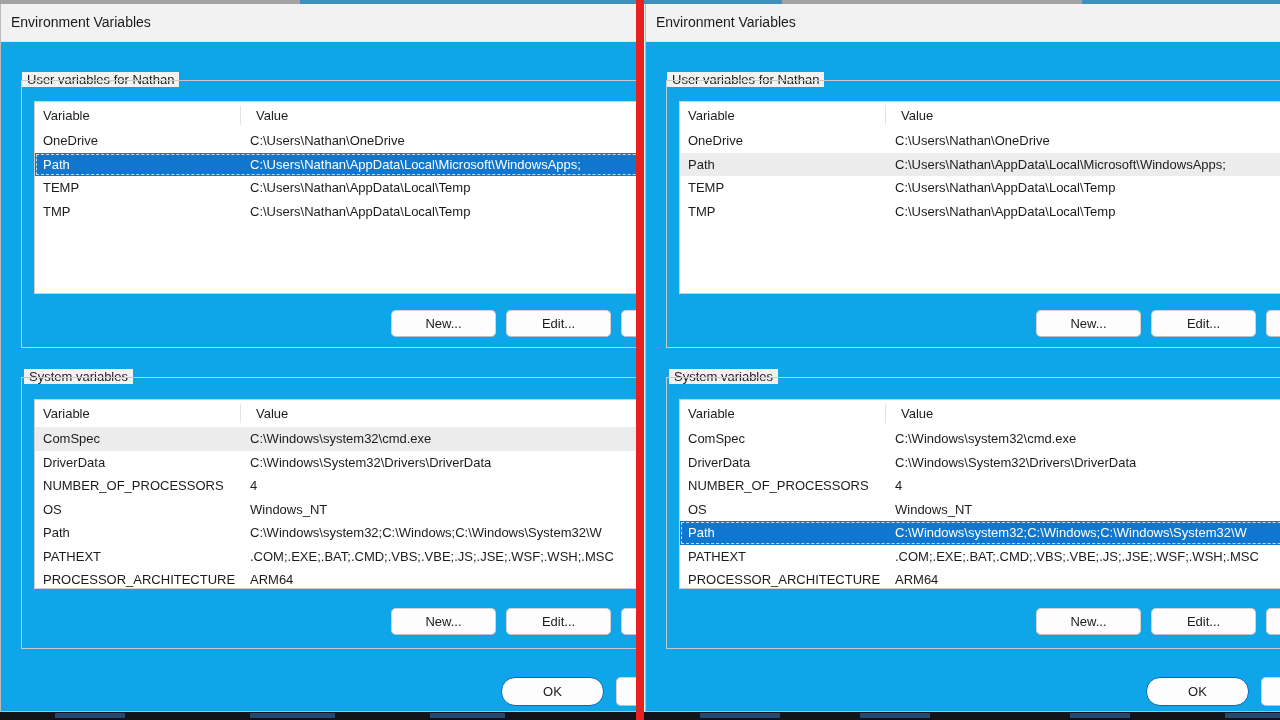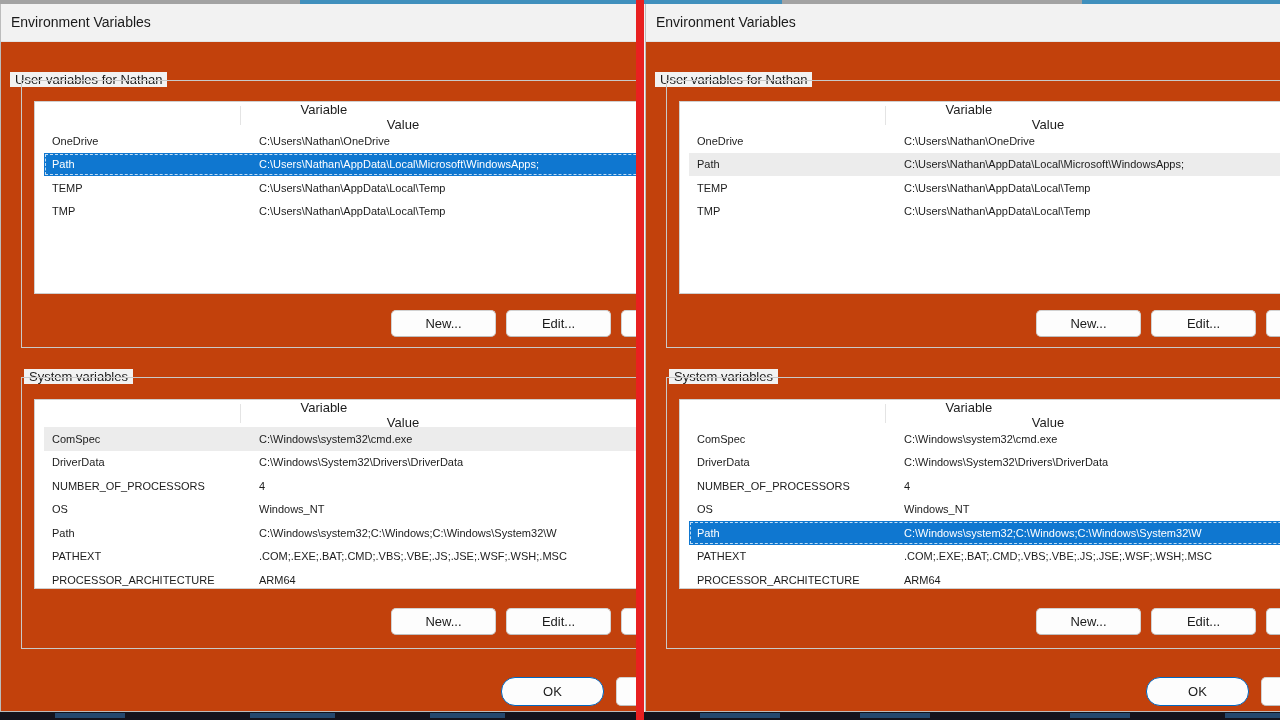--- a/index.html
+++ b/index.html
@@ -7,44 +7,44 @@
   body { font-family:"Liberation Sans", sans-serif; color:#1c1c1c; background:#f2f2f2; }
 
   #stage { position:relative; width:1280px; height:720px; background:#f2f2f2; overflow:hidden; }
 
   
   .panel { position:absolute; top:0; bottom:0; overflow:hidden; }
   #panel-left  { left:0;   width:637px; }
   #panel-right { left:645px; width:635px; }
 
   .dialog { position:absolute; left:0; top:4px; width:790px; height:708px;
-            background:#c2410c; border:1px solid #bcbcbc; border-top:none; }
+            background:#0ea5e9; border:1px solid #bcbcbc; border-top:none; }
 
   .title-bar { position:absolute; left:0; top:0; right:0; height:37px; background:#f2f2f2; }
   .title { position:absolute; left:10px; top:10px; font-size:14px; color:#1a1a1a; }
   .title-sep { position:absolute; left:0; right:0; top:37px; height:1px; background:#e3e3e3; }
 
   .groupbox { position:absolute; border:1px solid #c9c9c9; }
   .group-user   { left:20px; top:76px;  width:752px; height:268px; }
   .group-system { left:20px; top:373px; width:752px; height:272px; }
   .group-label { position:absolute; font-size:13px; background:#f2f2f2; padding:0 5px; white-space:nowrap; }
-  .group-label.user   { left:9px; top:68px; }
+  .group-label.user   { left:21px; top:68px; }
   .group-label.system { left:23px; top:365px; }
 
   .listview { position:absolute; background:#ffffff; border:1px solid #cfcfcf; overflow:hidden; }
   .lv-user   { left:33px; top:97px;  width:724px; height:193px; }
   .lv-system { left:33px; top:395px; width:724px; height:190px; }
 
-  .lv-head { position:relative; height:27px; display:flex; align-items:center; font-size:13px; color:#1c1c1c;flex-direction:column; }
+  .lv-head { position:relative; height:27px; display:flex; align-items:center; font-size:13px; color:#1c1c1c; }
   .lv-head .h-name  { width:207px; padding-left:8px; }
   .lv-head .h-value { flex:1; padding-left:14px; }
   .lv-head .h-div { position:absolute; left:205px; top:4px; bottom:4px; width:1px; background:#e4e4e4; }
 
   .lv-rows { position:absolute; left:0; right:0; top:27px; bottom:0; overflow:hidden; }
-  .row { height:23.5px; display:flex; align-items:center; font-size:11px; white-space:nowrap;margin-left:9px; }
+  .row { height:23.5px; display:flex; align-items:center; font-size:13px; white-space:nowrap; }
   .row .cell-name  { width:207px; padding-left:8px; flex:none; overflow:hidden; }
   .row .cell-value { flex:1; padding-left:8px; overflow:hidden; }
   .row.hovered { background:#ececec; }
   .row.selected { background:#0f77d0; color:#ffffff; outline:1px dashed rgba(255,255,255,.75); outline-offset:-2px; }
 
   .btn { position:absolute; height:27px; width:105px; border:1px solid #d2d2d2; border-bottom-color:#bfbfbf;
          border-radius:5px; background:#fdfdfd; font-size:13px; color:#1b1b1b;
          display:flex; align-items:center; justify-content:center; }
   .btn-new-user  { left:390px; top:306px; }
   .btn-edit-user { left:505px; top:306px; }

